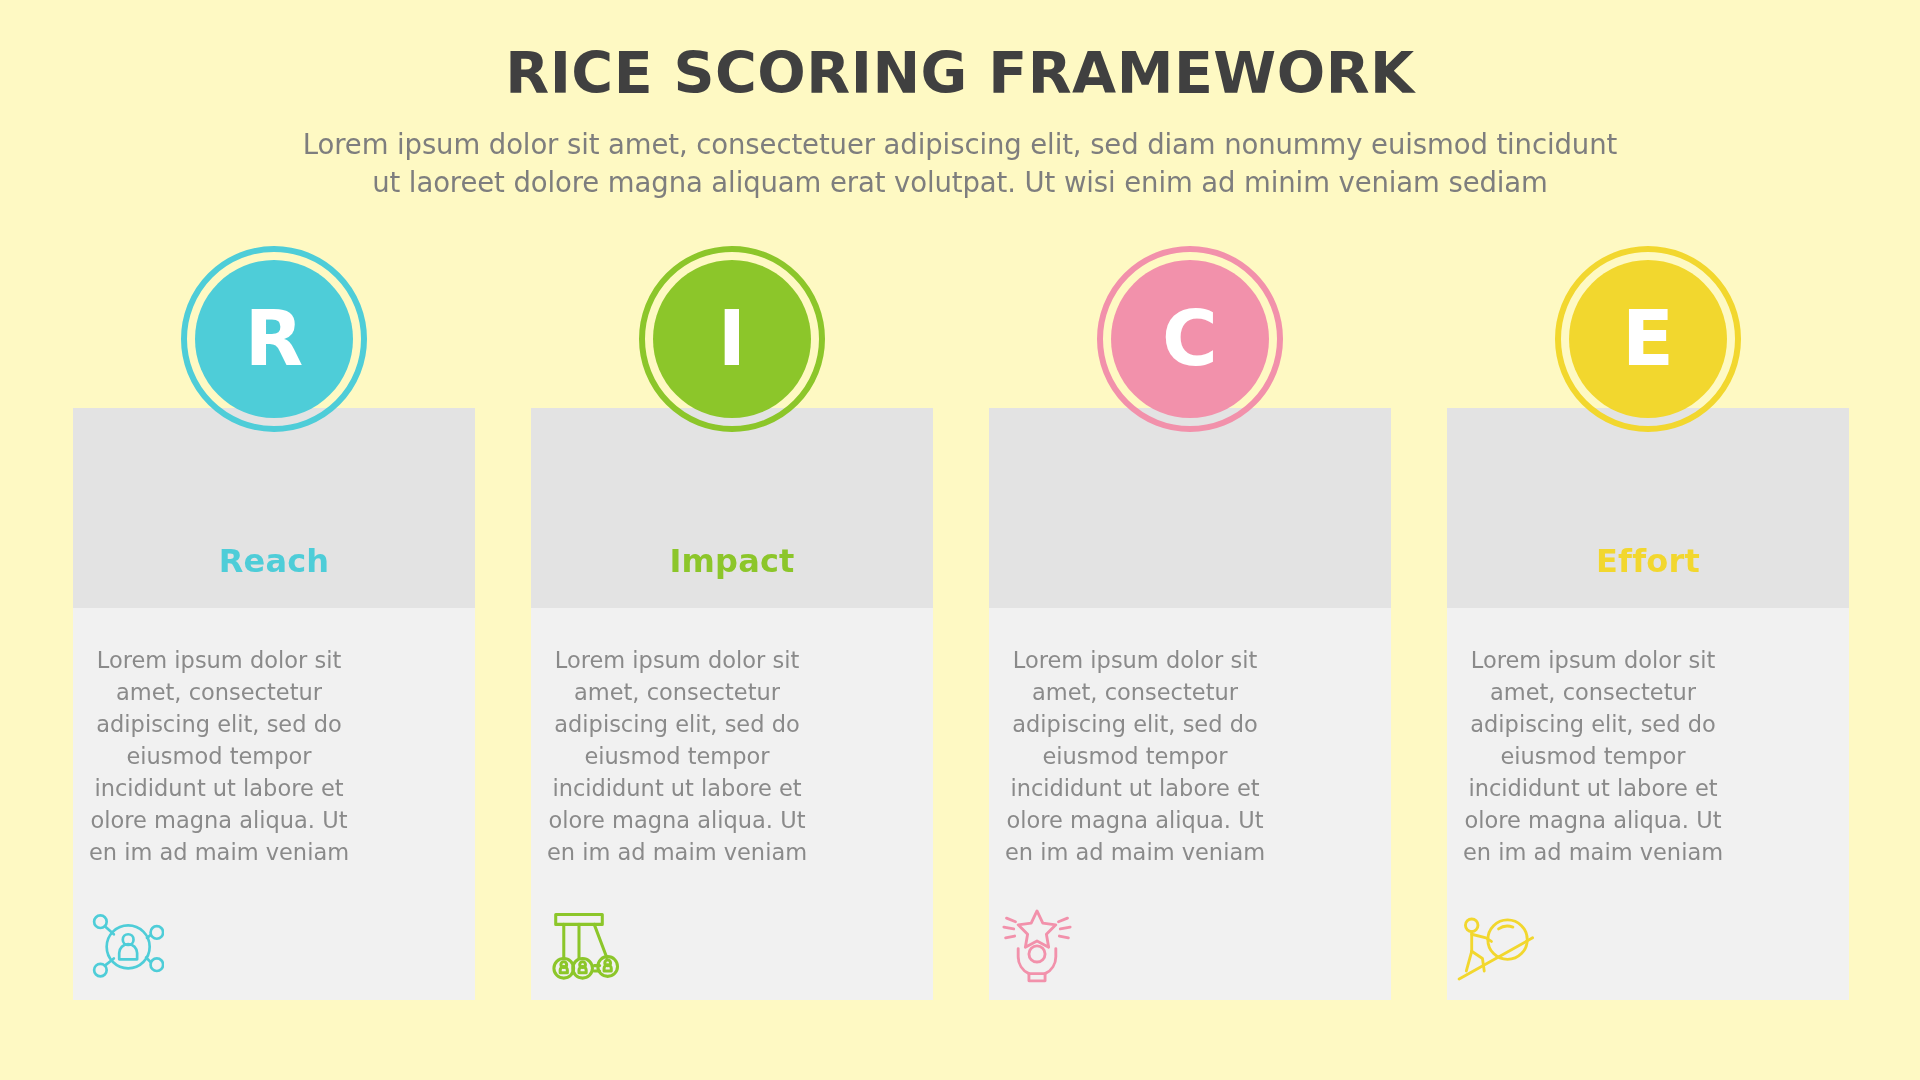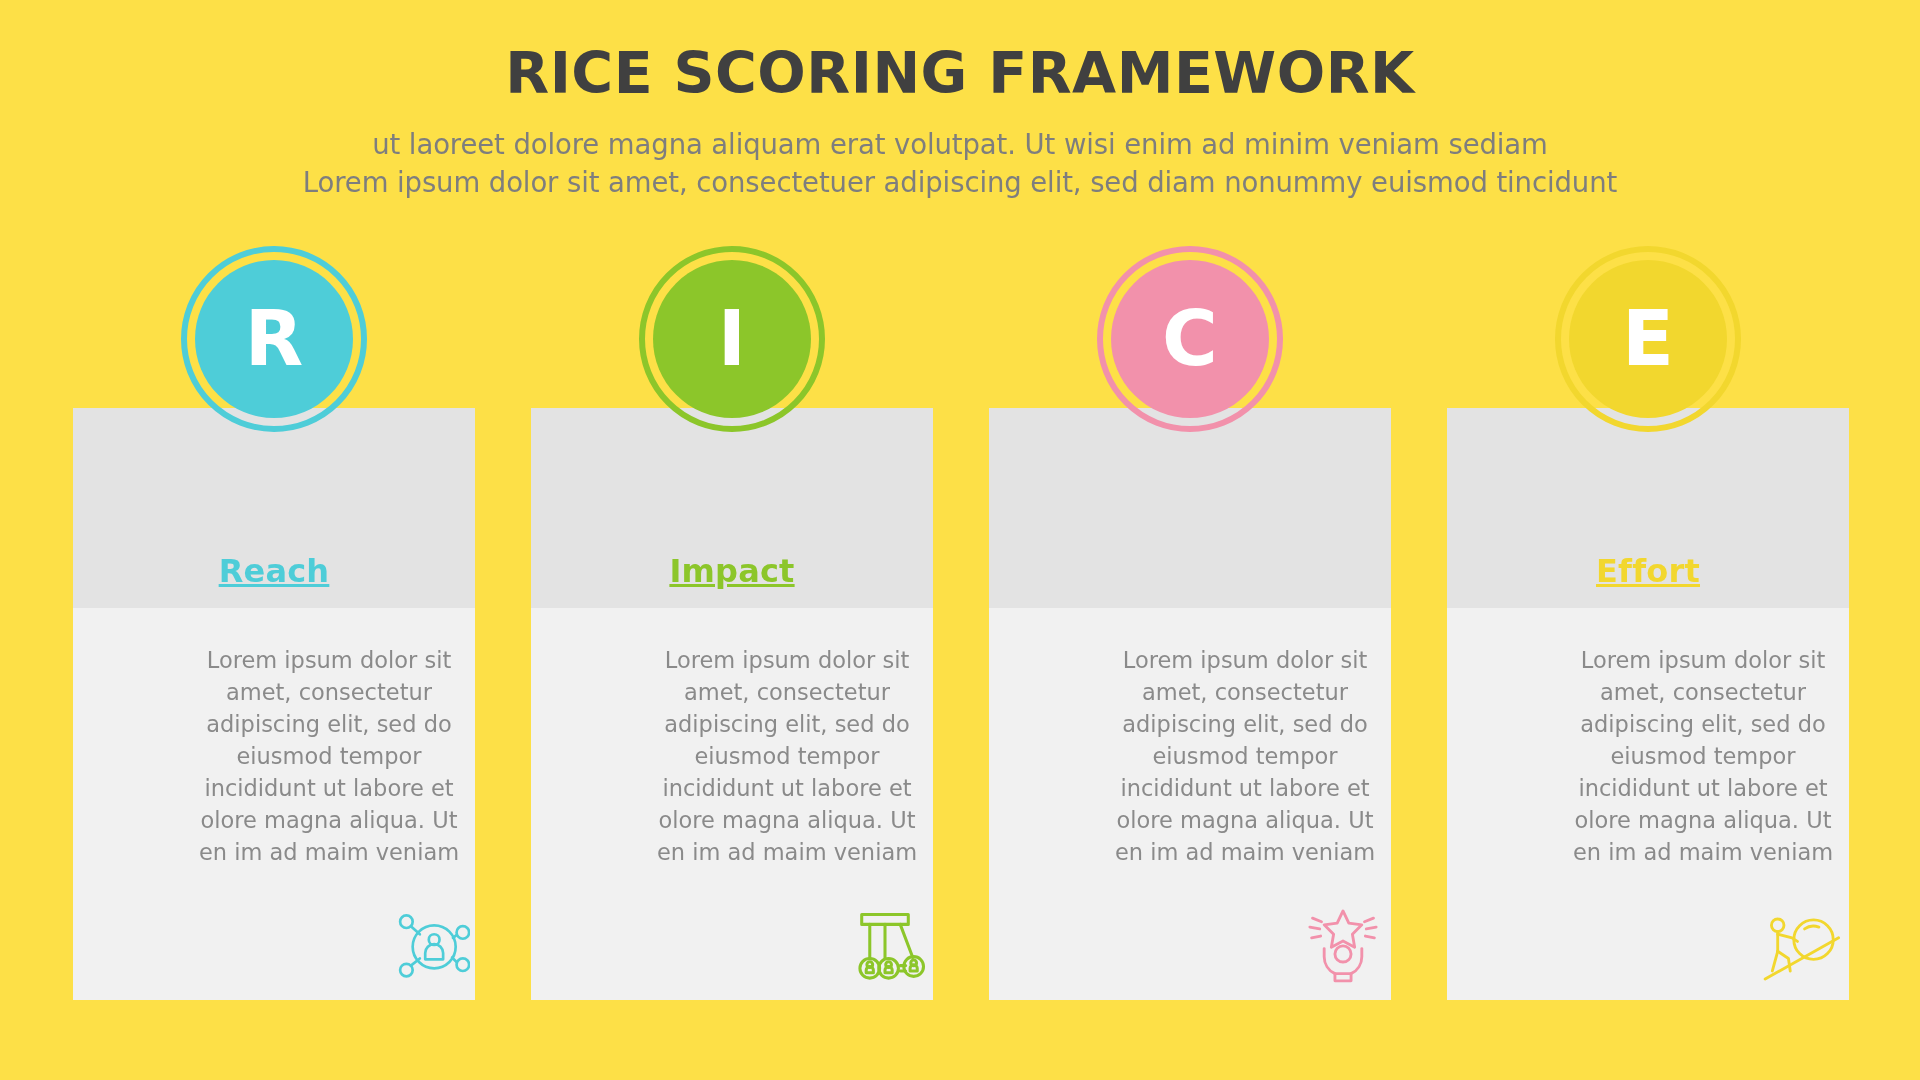--- a/index.html
+++ b/index.html
@@ -75,21 +75,21 @@
     display: flex;
     align-items: flex-end;
     justify-content: center;
   }
   .card-body {
     position: relative;
     flex: 1;
     background: #f1f1f1;
     display: flex;
     flex-direction: column;
-    align-items: flex-end;
+    align-items: flex-start;
   }
 
   
   .badge {
     position: absolute;
     top: -162px;
     left: 50%;
     transform: translateX(-50%);
     width: 186px;
     height: 186px;
@@ -116,23 +116,22 @@
     line-height: 1;
     letter-spacing: 0;
   }
 
   
   .card-label {
     font-family: "DejaVu Sans", sans-serif;
     font-size: 32px;
     font-weight: 700;
     line-height: 1;
-    padding-bottom: 21px;
+    padding-bottom: 31px;
     letter-spacing: 0.2px;
-    text-decoration: underline;
   }
 
   
   .card-desc {
     width: 292px;
     margin-top: 37px;
     font-family: "DejaVu Sans", sans-serif;
     font-size: 22.5px;
     line-height: 1.42;
     color: #8a8a8a;
@@ -146,27 +145,27 @@
     height: 96px;
     display: flex;
     align-items: center;
     justify-content: center;
   }
   .card-icon svg { display: block; }
 </style>
 </head>
 <body>
 
-<div id="stage" style="background: #fde047;">
+<div id="stage" style="background: #fef9c3;">
 
   <div class="header">
     <h1 class="main-title" style="color: rgb(64, 64, 64);">RICE SCORING FRAMEWORK</h1>
     <div class="subtitle" style="color: rgb(126, 126, 126);">
+      <span>Lorem ipsum dolor sit amet, consectetuer adipiscing elit, sed diam nonummy euismod tincidunt</span>
       <span>ut laoreet dolore magna aliquam erat volutpat. Ut wisi enim ad minim veniam sediam</span>
-      <span>Lorem ipsum dolor sit amet, consectetuer adipiscing elit, sed diam nonummy euismod tincidunt</span>
     </div>
   </div>
 
   <div class="cards">
 
     <div class="card">
       <div class="card-head" style="background: rgb(227, 227, 227);">
         <div class="badge" style="border-color: rgb(78, 205, 216);">
           <div class="badge-inner" style="background: rgb(78, 205, 216); color: rgb(255, 255, 255);">R</div>
         </div>

